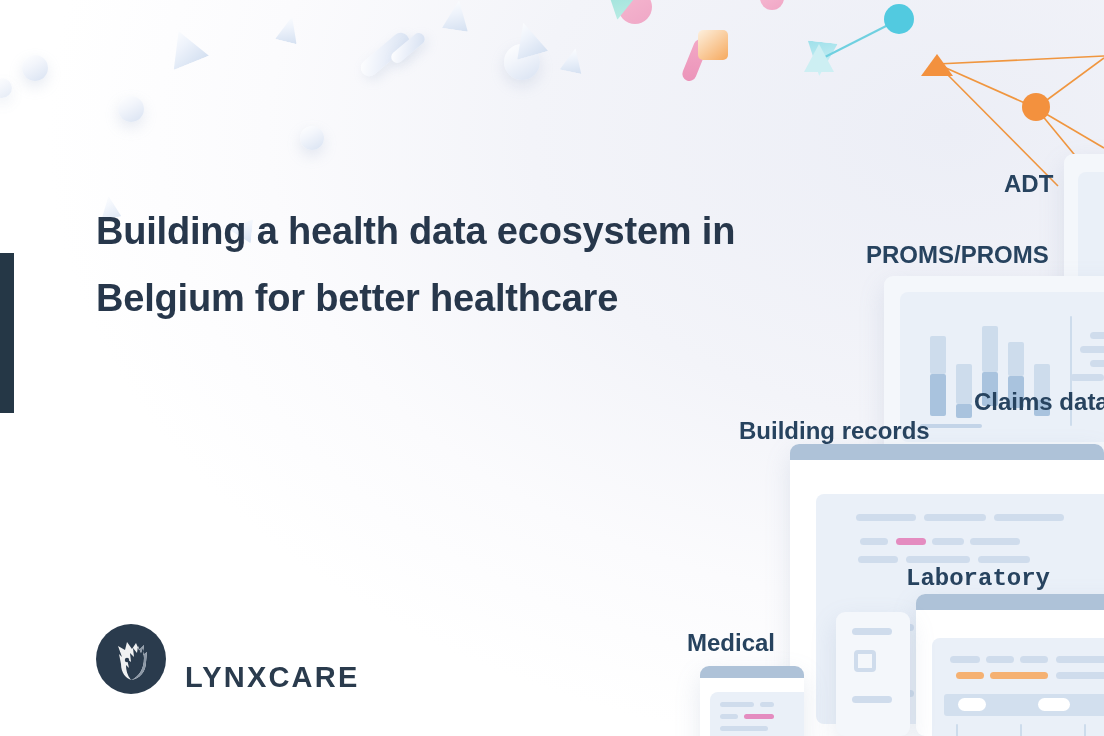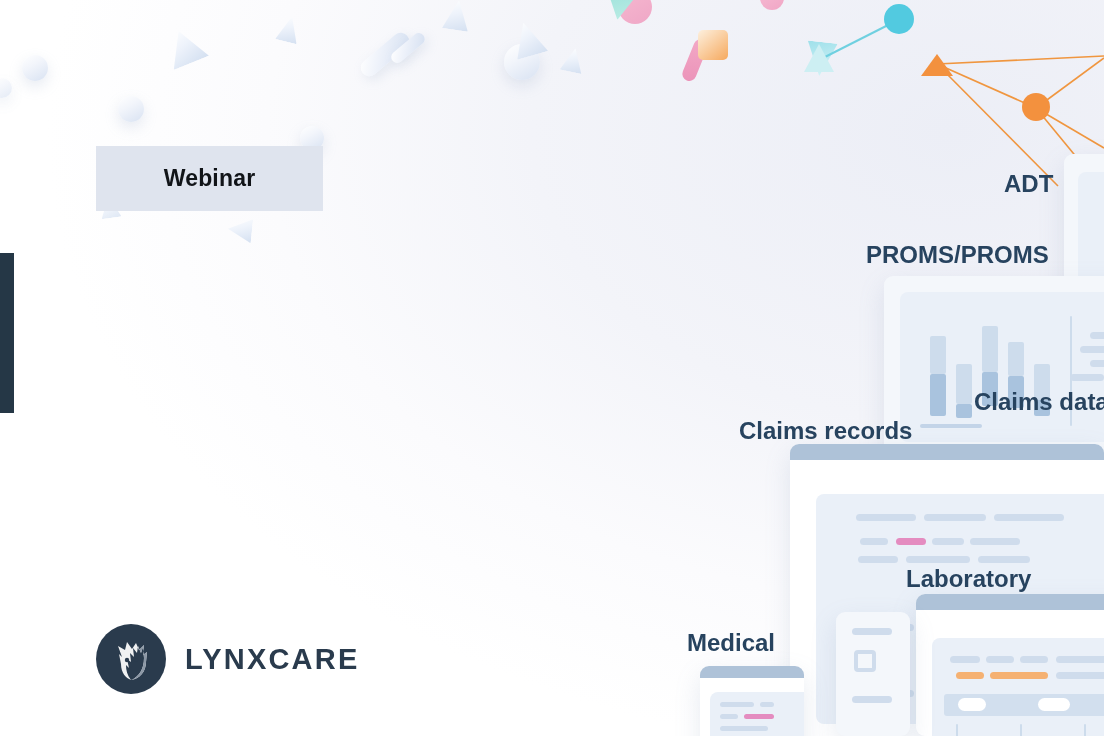--- a/index.html
+++ b/index.html
@@ -100,21 +100,21 @@
     box-shadow: 0 6px 14px rgba(40,70,90,.26);
     cursor: pointer;
     font-family: "Liberation Sans", sans-serif;
   }
 
   
   .logo-row {
     position: absolute;
     left: 96px; top: 624px;
     display: flex;
-    align-items: center;
+    align-items: flex-end;
     gap: 19px;
     z-index: 6;
   }
   .logo-mark {
     width: 70px; height: 70px;
     border-radius: 50%;
     background: #2a3b4d;
     display: flex; align-items: center; justify-content: center;
   }
   .logo-word {
@@ -306,26 +306,26 @@
     <div class="card" style="left:836px; top:612px; width:74px; height:124px;">
       <div class="line" style="left:16px; top:16px; width:40px;"></div>
       <div class="sqr" style="left:18px; top:38px; width:22px; height:22px;"></div>
       <div class="line" style="left:16px; top:84px; width:40px;"></div>
     </div>
   </div>
 
   <div class="art-label" style="left:1004px; top:170px;">ADT</div>
   <div class="art-label" style="left:866px;  top:241px;">PROMS/PROMS</div>
   <div class="art-label" style="left:974px;  top:388px;text-align:center;">Claims data</div>
-  <div class="art-label" style="left:739px;  top:417px;">Claims records</div>
-  <div class="art-label" style="left:906px;  top:565px;">Laboratory</div>
+  <div class="art-label" style="left:739px;  top:417px;">Building records</div>
+  <div class="art-label" style="left:906px;  top:565px;font-family:Liberation Mono, monospace;">Laboratory</div>
   <div class="art-label" style="left:687px;  top:629px;">Medical</div>
 
   <div class="hero">
-    <div class="badge">Webinar</div>
+    <h1 class="headline">Building a health data ecosystem in Belgium for better healthcare</h1>
   </div>
 
   <div class="logo-row">
     <div class="logo-mark">
       <svg width="52" height="52" viewBox="0 0 52 52">
 
         <path d="M13 13 L17 24 L14 21 L16 31 C16 40 21 45 26 47 C22 42 21 37 21 32 L24 35 L22 26 L26 29 L25 20 L29 24 L28 15 L32 20 L33 13 L36 20 L38 14 L39 25 C39 36 34 44 26 47 C35 46 41 38 41 29 L42 19 L38 22 L39 12 L34 17 L31 10 L27 16 L22 9 L20 17 Z" fill="#ffffff" opacity=".93"></path>
         <path d="M33 13 L36 20 L38 14 L39 25 C39 36 34 44 26 47 C35 46 41 38 41 29 L42 19 L38 22 L39 12 L34 17 Z" fill="#8c98a6"></path>
         <circle cx="22" cy="27" r="2.2" fill="#2a3b4d"></circle>
         <circle cx="31" cy="27" r="2.2" fill="#2a3b4d"></circle>

